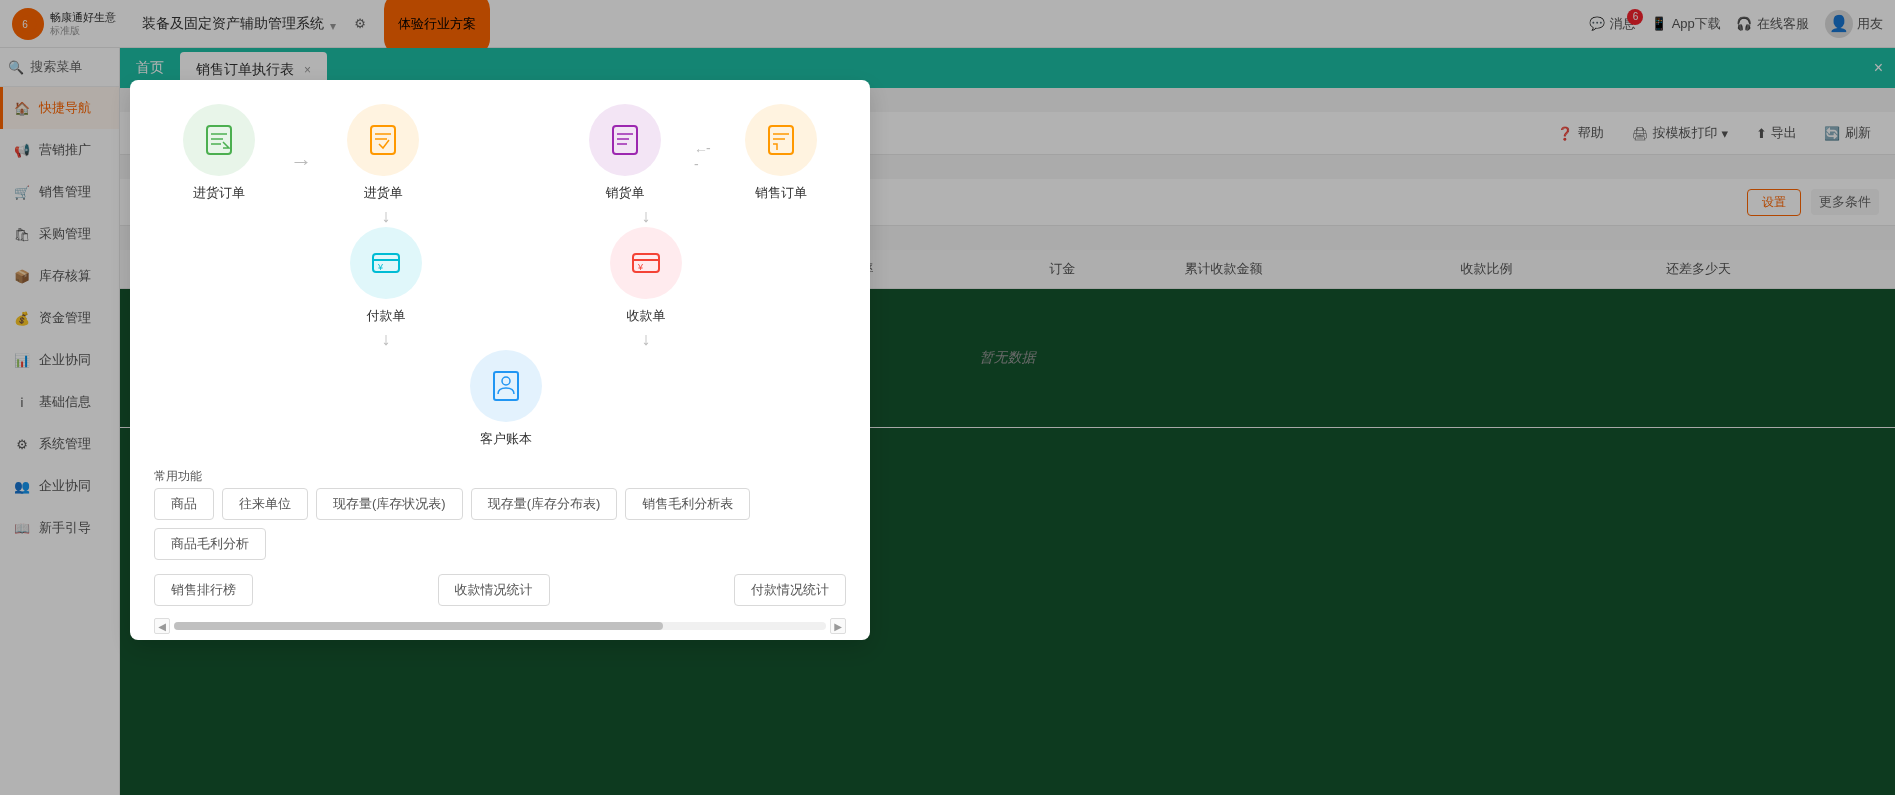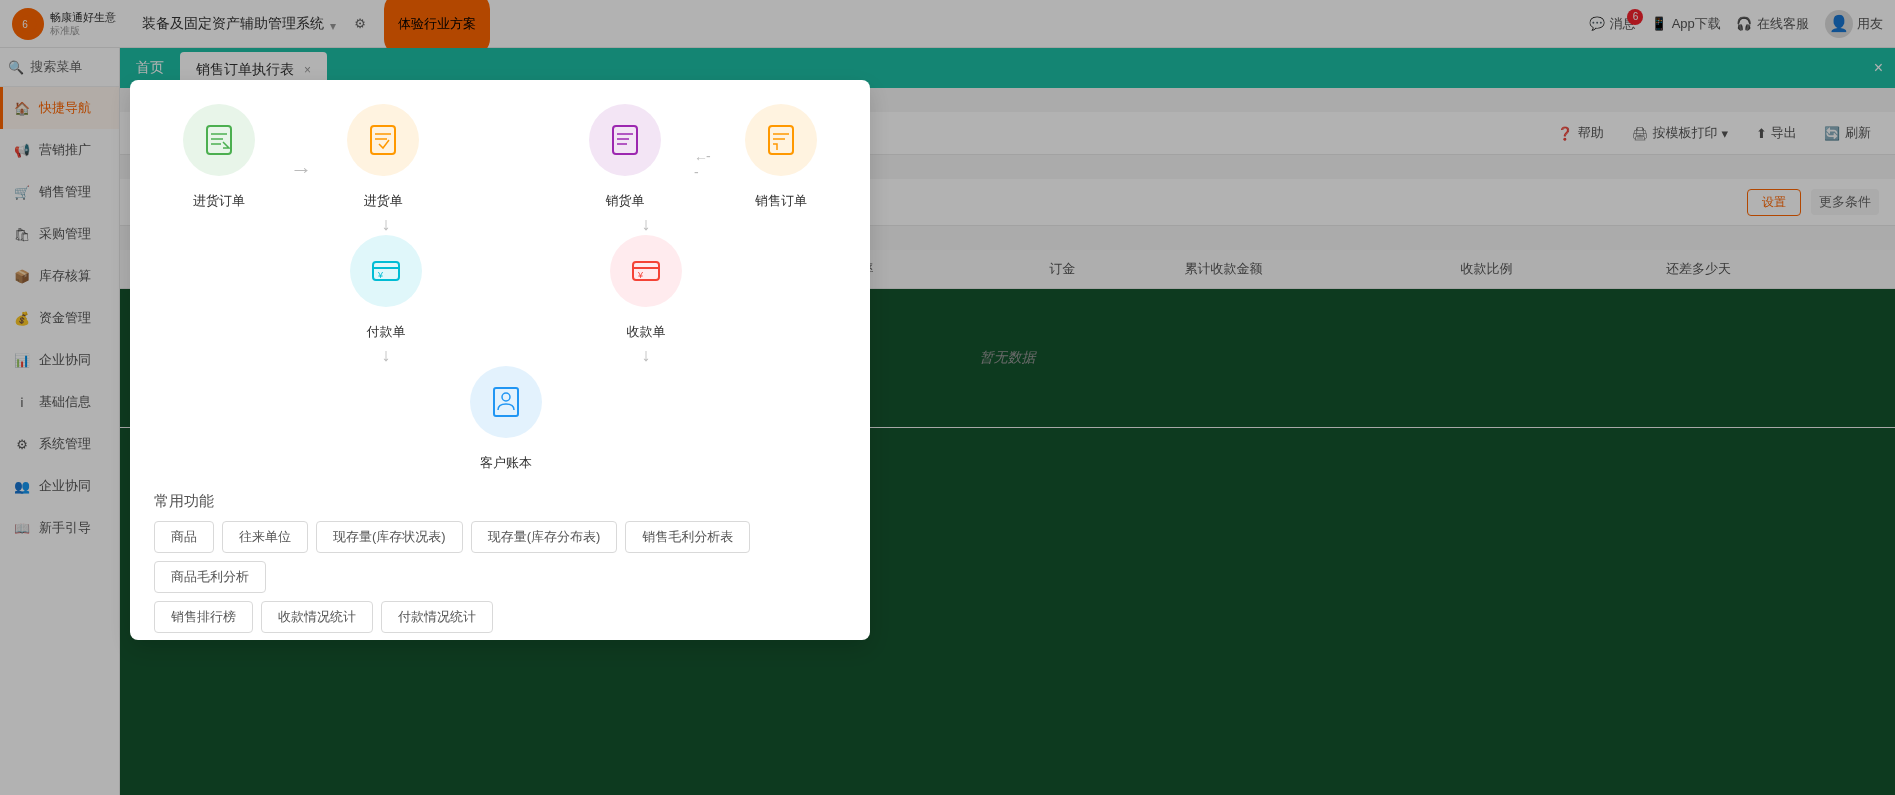--- a/index.html
+++ b/index.html
@@ -57,34 +57,34 @@
     
     .table-area { flex: 1; background: #14532d; overflow: auto; }
     table { width: 100%; border-collapse: collapse; }
     thead tr th { background: #fafafa; border-bottom: 1px solid #e8e8e8; padding: 10px 12px; text-align: left; font-size: 13px; color: #555; font-weight: 500; white-space: nowrap; }
     tbody tr td { padding: 10px 12px; border-bottom: 1px solid #f0f0f0; font-size: 13px; color: #333; white-space: nowrap; font-style: italic; }
     .no-data { text-align: center; color: #999; padding: 60px 0; font-size: 14px; }
 
     
     .overlay { position: fixed; top: 0; left: 0; width: 100%; height: 100%; background: rgba(0,0,0,0.3); z-index: 100; display: flex; align-items: flex-start; justify-content: flex-start; }
     .modal { background: #fff; border-radius: 8px; width: 740px; max-height: 560px; overflow-y: auto; margin: 80px 0 0 130px; padding: 24px; position: relative; box-shadow: 0 8px 24px rgba(0,0,0,0.15); }
-    .flow-node { display: flex; flex-direction: column; align-items: center; gap: 16px; width: 140px; }
+    .flow-node { display: flex; flex-direction: column; align-items: center; gap: 8px; width: 140px; }
     .flow-circle { width: 72px; height: 72px; border-radius: 50%; display: flex; align-items: center; justify-content: center; font-size: 28px; }
     .flow-circle.green { background: #e8f5e9; color: #4caf50; }
     .flow-circle.orange { background: #fff3e0; color: #ff9800; }
     .flow-circle.purple { background: #f3e5f5; color: #9c27b0; }
     .flow-circle.teal { background: #e0f7fa; color: #00bcd4; }
     .flow-circle.red { background: #ffebee; color: #f44336; }
     .flow-circle.yellow-orange { background: #fff8e1; color: #ff9800; }
     .flow-circle.light-blue { background: #e3f2fd; color: #2196f3; }
     .flow-label { font-size: 13px; color: #333; }
 
     
     .common-section { margin-top: 16px; }
-    .common-title { font-size: 15px; color: #555; margin-bottom: 10px; font-weight: 500; font-family: Liberation Mono, monospace; }
+    .common-title { font-size: 12px; color: #555; margin-bottom: 3px; font-weight: 500; font-family: Liberation Mono, monospace; }
     .common-btns { display: flex; flex-wrap: wrap; gap: 8px; }
     .common-btn { border: 1px solid #d9d9d9; border-radius: 4px; padding: 6px 16px; font-size: 13px; color: #555; cursor: pointer; background: #fff; }
     
     .scrollbar-area { display: flex; align-items: center; gap: 4px; margin-top: 12px; }
     .scrollbar-track { flex: 1; height: 8px; background: #f0f0f0; border-radius: 4px; }
     .scrollbar-thumb { height: 8px; background: #c0c0c0; border-radius: 4px; width: 75%; }
     .scroll-btn { width: 16px; height: 16px; display: flex; align-items: center; justify-content: center; color: #999; font-size: 10px; cursor: pointer; border: 1px solid #ddd; border-radius: 2px; background: #fafafa; }
   </style>
 </head>
 <body>
@@ -398,21 +398,21 @@
     <div class="common-section">
       <div class="common-title">常用功能</div>
       <div class="common-btns">
         <button class="common-btn">商品</button>
         <button class="common-btn">往来单位</button>
         <button class="common-btn">现存量(库存状况表)</button>
         <button class="common-btn">现存量(库存分布表)</button>
         <button class="common-btn">销售毛利分析表</button>
         <button class="common-btn">商品毛利分析</button>
       </div>
-      <div class="common-btns" style="margin-top:8px;">
+      <div class="common-btns" style="margin-top:14px;justify-content:space-between;">
         <button class="common-btn">销售排行榜</button>
         <button class="common-btn">收款情况统计</button>
         <button class="common-btn">付款情况统计</button>
       </div>
     </div>
 
     <div class="scrollbar-area">
       <div class="scroll-btn">◀</div>
       <div class="scrollbar-track">
         <div class="scrollbar-thumb"></div>

